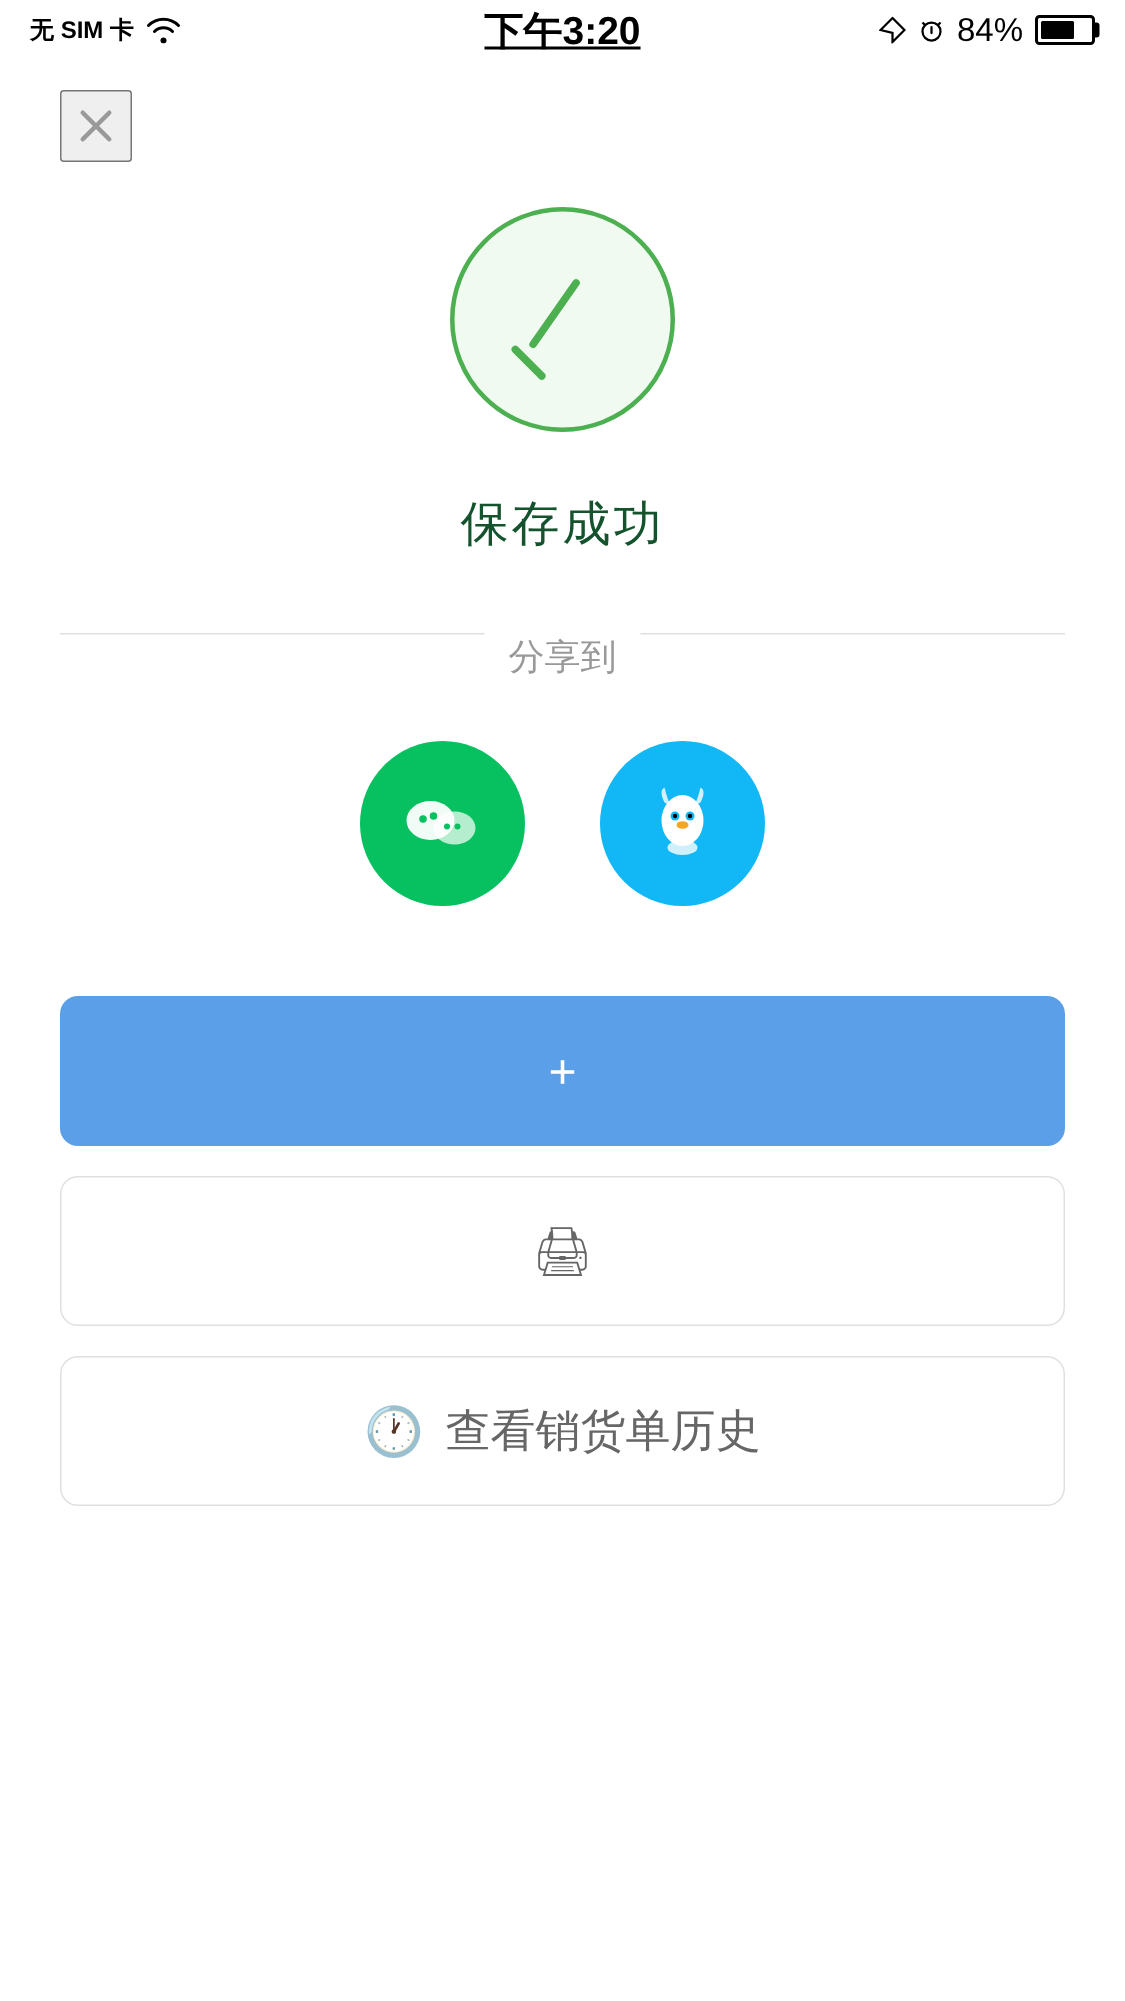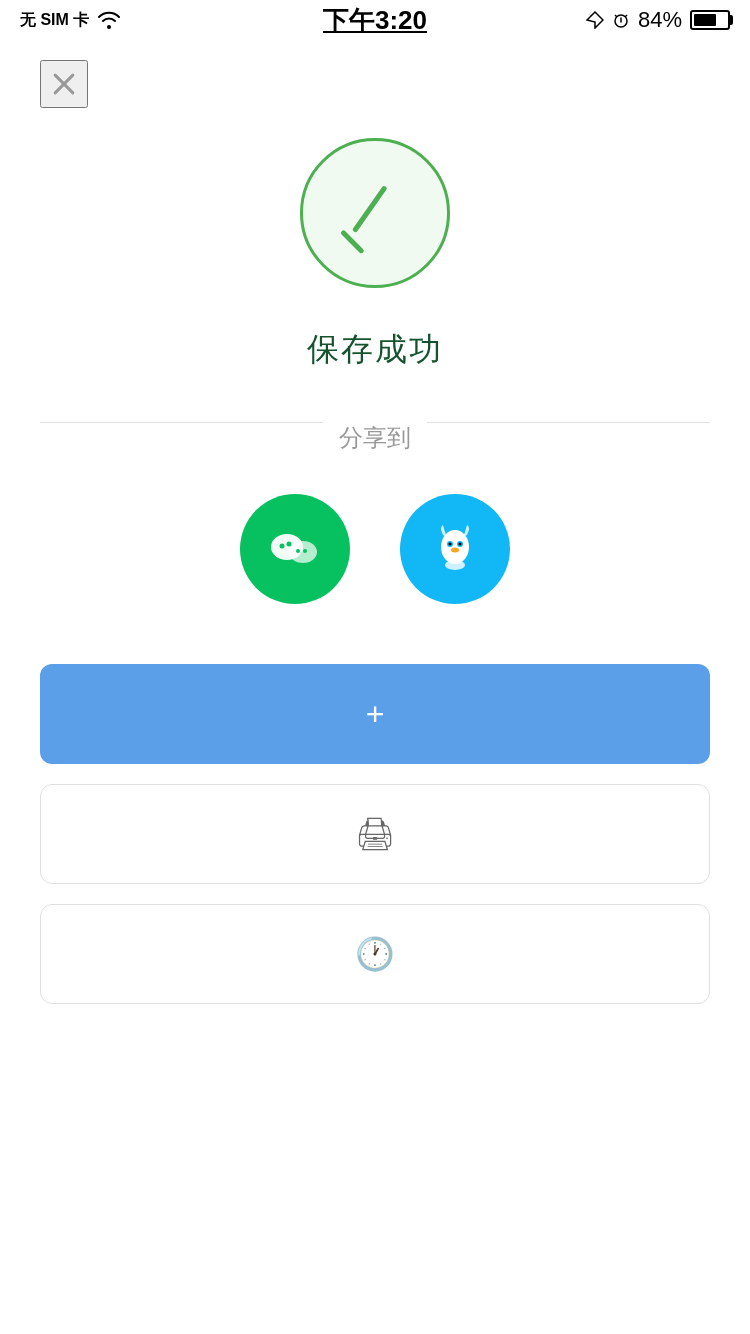--- a/index.html
+++ b/index.html
@@ -351,16 +351,17 @@
     <button class="action-btn primary">
       <span class="btn-icon">+</span>
     </button>
 
     <button class="action-btn secondary">
       <span class="btn-icon">🖨</span>
     </button>
 
     <button class="action-btn secondary">
       <span class="btn-icon">🕐</span>
+      <span>查看销货单历史</span>
     </button>
   </div>
 
 </div>
 
 </body></html>

